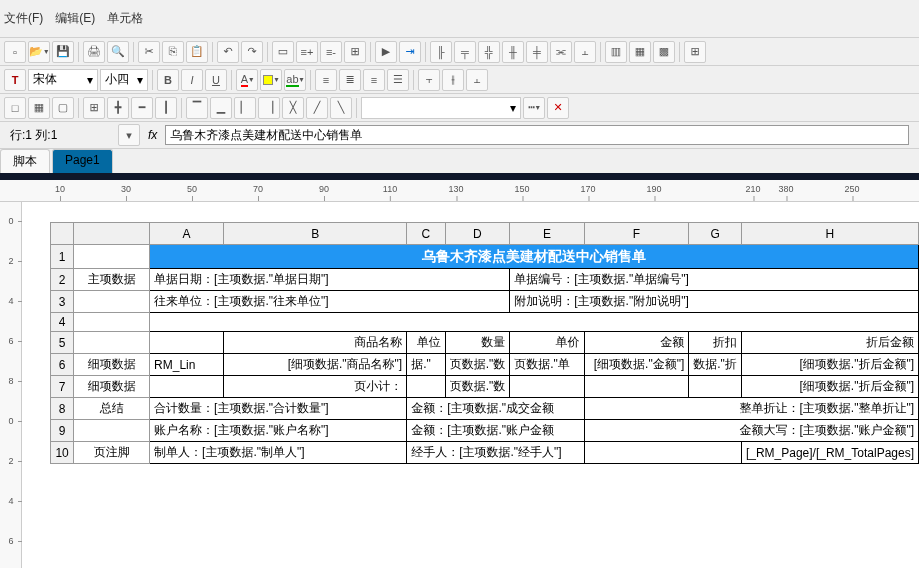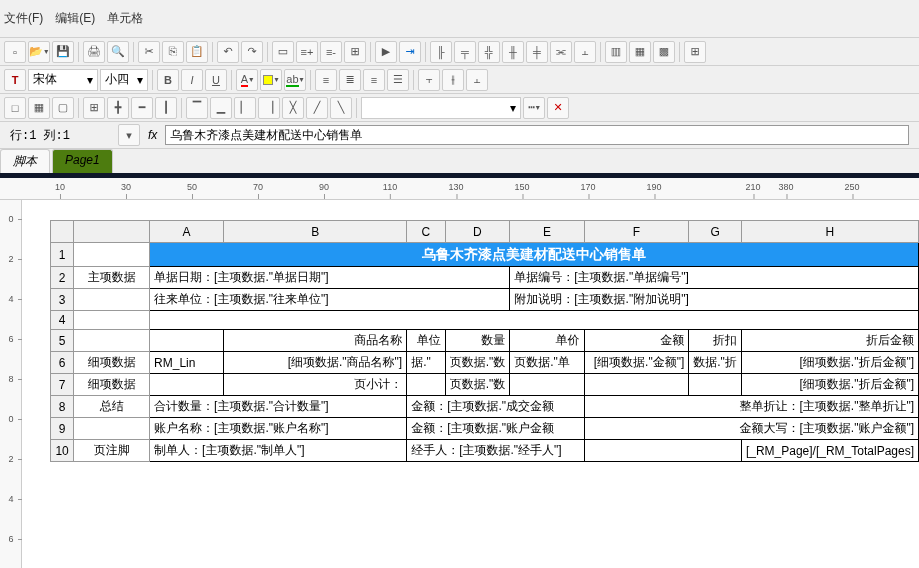--- a/index.html
+++ b/index.html
@@ -6,25 +6,25 @@
 body { font-family: "Microsoft YaHei", SimSun, sans-serif; font-size: 12px; background: #f0f0f0; overflow: hidden; width: 919px; height: 568px; }
 .menubar { background: #f0f0f0; border-bottom: 1px solid #d0d0d0; padding: 10px 4px; display: flex; gap: 12px; }
 .menubar span { cursor: pointer; color: #333; }
 .toolbar { background: #f0f0f0; border-bottom: 1px solid #d0d0d0; padding: 2px 4px; display: flex; gap: 2px; align-items: center; flex-wrap: wrap; min-height: 28px; }
 .tb-btn { width: 22px; height: 22px; display: flex; align-items: center; justify-content: center; background: #f8f8f8; border: 1px solid #ccc; border-radius: 2px; cursor: pointer; font-size: 11px; color: #555; }
 .tb-sep { width: 1px; height: 20px; background: #ccc; margin: 0 2px; }
 .tb-dd { display: flex; align-items: center; }
 .tb-dd .arrow { font-size: 8px; margin-left: 1px; }
 .font-select { height: 22px; width: 70px; border: 1px solid #ccc; background: #fff; display: inline-flex; align-items: center; padding: 0 4px; font-size: 12px; }
 .cellref { background: #f0f0f0; padding: 2px 10px; display: flex; align-items: center; gap: 8px; border-bottom: 1px solid #d0d0d0; }
-.cellref-label { width: 100px; font-family: Liberation Mono, monospace; }
+.cellref-label { width: 100px; }
 .cellref-input { flex: 1; height: 20px; border: 1px solid #999; background: #fff; padding: 0 4px; display: flex; align-items: center; }
-.tabs { background: #f0f0f0; display: flex; border-bottom: 5px solid #0f172a; font-style: italic; }
+.tabs { background: #f0f0f0; display: flex; border-bottom: 7px solid #0f172a; }
 .tab { padding: 3px 12px; border: 1px solid #ccc; border-bottom: none; background: #f8f8f8; margin-right: 2px; border-top-left-radius: 3px; border-top-right-radius: 3px; cursor: pointer; }
-.tab.active { background: #4d7c0f; }
+.tab.active { background: #0369a1; }
 .ruler-h { height: 22px; background: #f8f8f8; border-bottom: 1px solid #ccc; display: flex; position: relative; padding-left: 30px; overflow: hidden; }
 .ruler-h .tick { position: absolute; top: 4px; font-size: 9px; color: #555; transform: translateX(-50%); }
 .ruler-h .tick::after { content: ''; position: absolute; left: 50%; top: 12px; width: 1px; height: 6px; background: #999; }
 .ruler-v { width: 22px; background: #f8f8f8; border-right: 1px solid #ccc; position: absolute; left: 0; top: 22px; bottom: 0; }
 .ruler-v .vtick { position: absolute; left: 2px; font-size: 9px; color: #555; transform: rotate(0); width: 18px; text-align: center; }
 .ruler-v .vtick::after { content: ''; position: absolute; right: -2px; top: 50%; height: 1px; width: 4px; background: #999; }
 .canvas { position: absolute; left: 22px; top: 22px; right: 0; bottom: 0; background: #fff; overflow: auto; }
 .sheet { position: absolute; left: 28px; top: 20px; border-collapse: collapse; }
 .sheet th, .sheet td { border: 1px solid #000; font-size: 12px; background: #fff; vertical-align: middle; padding: 2px 4px; white-space: nowrap; overflow: hidden; }
 .sheet .colhead { background: #f0f0f0; text-align: center; font-weight: normal; height: 18px; border-color: #999; }

